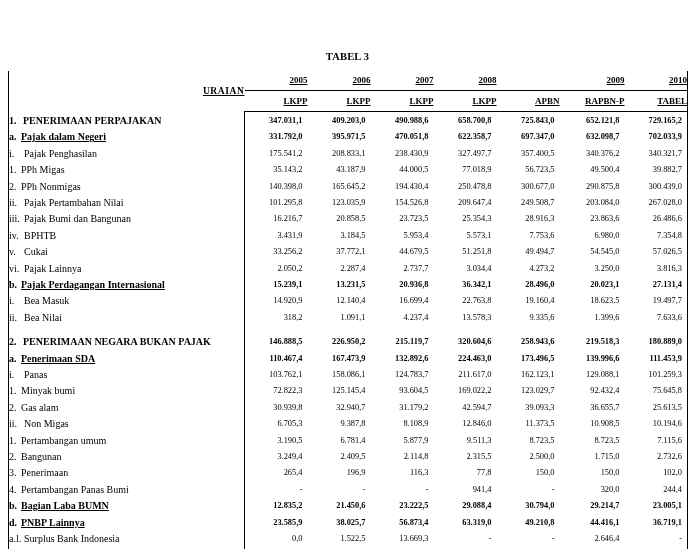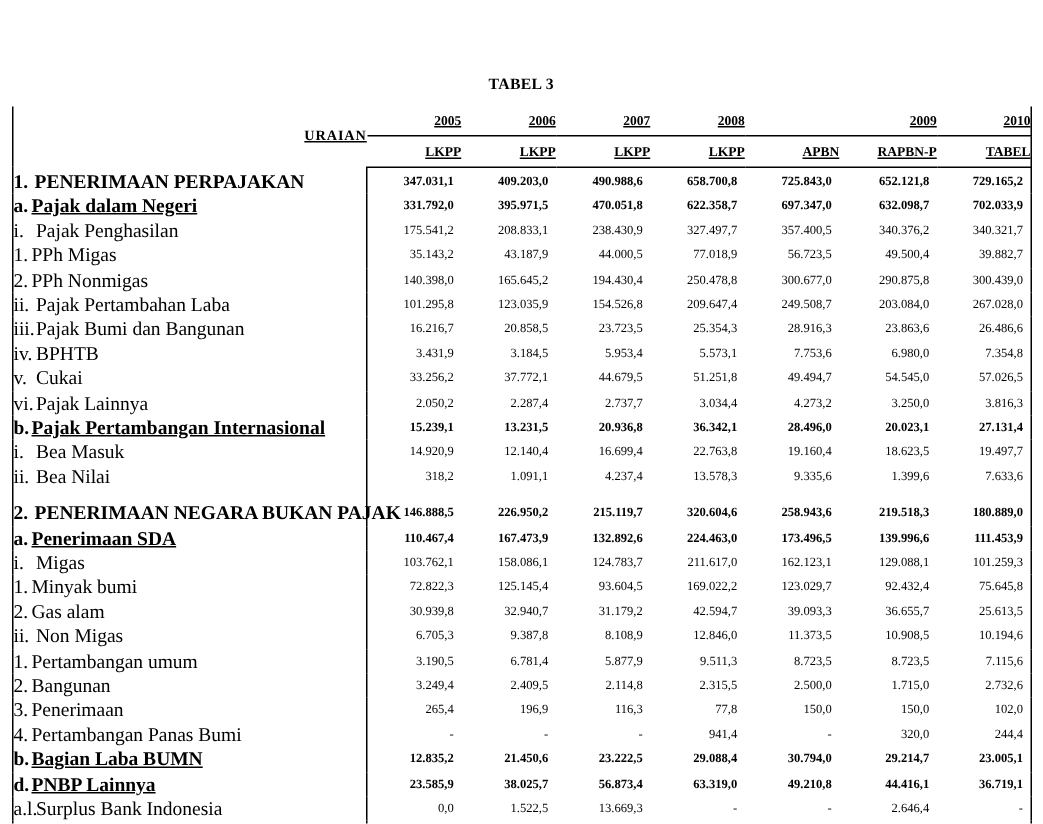--- a/index.html
+++ b/index.html
@@ -86,21 +86,21 @@
   tbody td {
     height: 16.4px;
     line-height: 16.4px;
     border-left: 1.1px solid #000;
     border-right: 1.1px solid #000;
   }
   tbody td.lbl {
     border-left: 1.6px solid #000;
     border-right: 1.1px solid #000;
     text-align: left;
-    font-size: 13px;
+    font-size: 10px;
     white-space: nowrap;
   }
   tbody td.num {
     text-align: right;
     padding-right: 5px;
     font-size: 8.4px;
     white-space: nowrap;
   }
   tbody td.num.last { border-right: 1.6px solid #000; }
 
@@ -227,21 +227,21 @@
             <td class="lbl ind3"><span class="marker mk-dig">2.</span><span>PPh Nonmigas</span></td>
             <td class="num">140.398,0</td>
             <td class="num">165.645,2</td>
             <td class="num">194.430,4</td>
             <td class="num">250.478,8</td>
             <td class="num">300.677,0</td>
             <td class="num">290.875,8</td>
             <td class="num last">300.439,0</td>
           </tr>
           <tr>
-            <td class="lbl ind2"><span class="marker mk-rom">ii.</span><span>Pajak Pertambahan Laba</span></td>
+            <td class="lbl ind2"><span class="marker mk-rom">ii.</span><span>Pajak Pertambahan Nilai</span></td>
             <td class="num">101.295,8</td>
             <td class="num">123.035,9</td>
             <td class="num">154.526,8</td>
             <td class="num">209.647,4</td>
             <td class="num">249.508,7</td>
             <td class="num">203.084,0</td>
             <td class="num last">267.028,0</td>
           </tr>
           <tr>
             <td class="lbl ind2"><span class="marker mk-rom">iii.</span><span>Pajak Bumi dan Bangunan</span></td>
@@ -277,21 +277,21 @@
             <td class="lbl ind2"><span class="marker mk-rom">vi.</span><span>Pajak Lainnya</span></td>
             <td class="num">2.050,2</td>
             <td class="num">2.287,4</td>
             <td class="num">2.737,7</td>
             <td class="num">3.034,4</td>
             <td class="num">4.273,2</td>
             <td class="num">3.250,0</td>
             <td class="num last">3.816,3</td>
           </tr>
           <tr>
-            <td class="lbl ind1 b"><span class="marker mk-alpha">b.</span><span>Pajak Pertambangan Internasional</span></td>
+            <td class="lbl ind1 b"><span class="marker mk-alpha">b.</span><span>Pajak Perdagangan Internasional</span></td>
             <td class="num b">15.239,1</td>
             <td class="num b">13.231,5</td>
             <td class="num b">20.936,8</td>
             <td class="num b">36.342,1</td>
             <td class="num b">28.496,0</td>
             <td class="num b">20.023,1</td>
             <td class="num b last">27.131,4</td>
           </tr>
           <tr>
             <td class="lbl ind2"><span class="marker mk-rom">i.</span><span>Bea Masuk</span></td>
@@ -337,21 +337,21 @@
             <td class="lbl ind1 b"><span class="marker mk-alpha">a.</span><span>Penerimaan SDA</span></td>
             <td class="num b">110.467,4</td>
             <td class="num b">167.473,9</td>
             <td class="num b">132.892,6</td>
             <td class="num b">224.463,0</td>
             <td class="num b">173.496,5</td>
             <td class="num b">139.996,6</td>
             <td class="num b last">111.453,9</td>
           </tr>
           <tr>
-            <td class="lbl ind2"><span class="marker mk-rom">i.</span><span>Migas</span></td>
+            <td class="lbl ind2"><span class="marker mk-rom">i.</span><span>Panas</span></td>
             <td class="num">103.762,1</td>
             <td class="num">158.086,1</td>
             <td class="num">124.783,7</td>
             <td class="num">211.617,0</td>
             <td class="num">162.123,1</td>
             <td class="num">129.088,1</td>
             <td class="num last">101.259,3</td>
           </tr>
           <tr>
             <td class="lbl ind3"><span class="marker mk-dig">1.</span><span>Minyak bumi</span></td>

